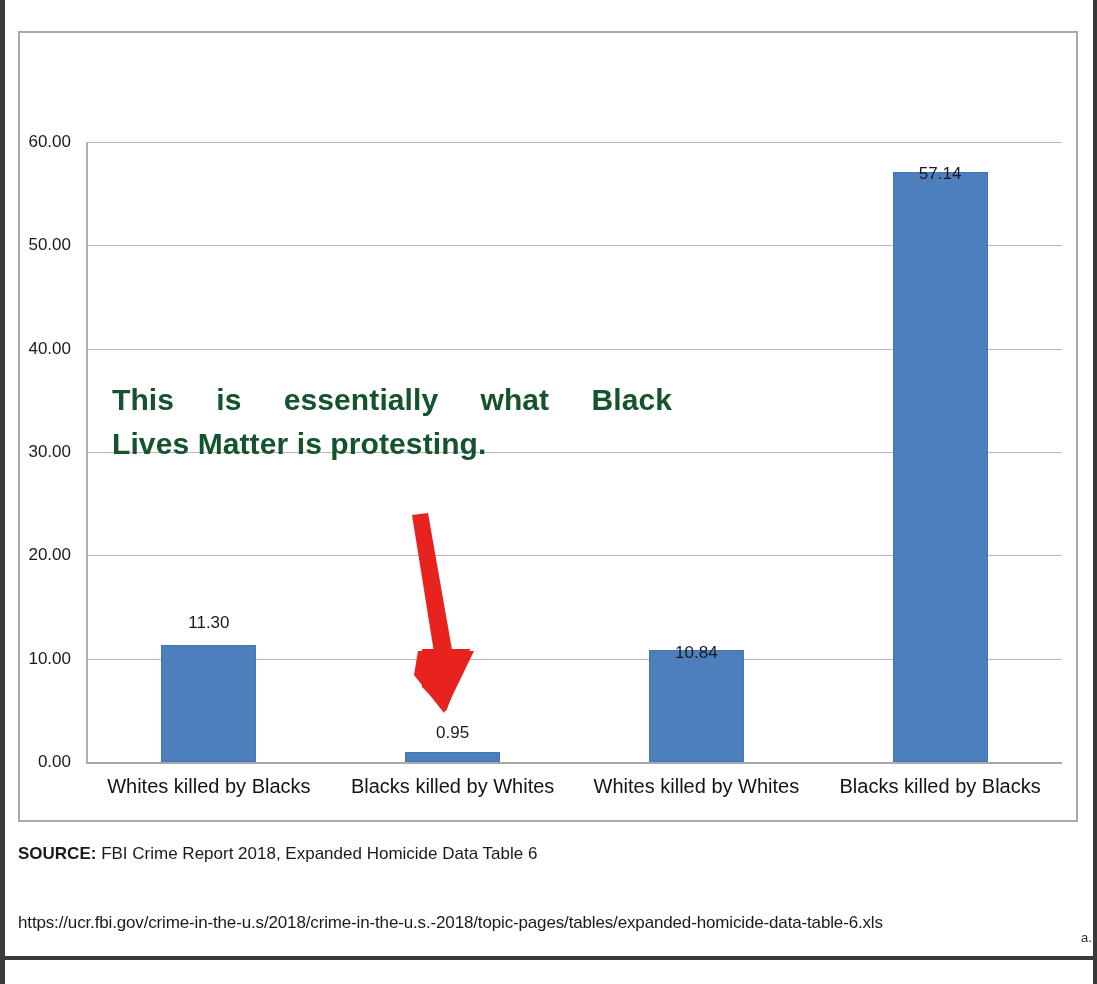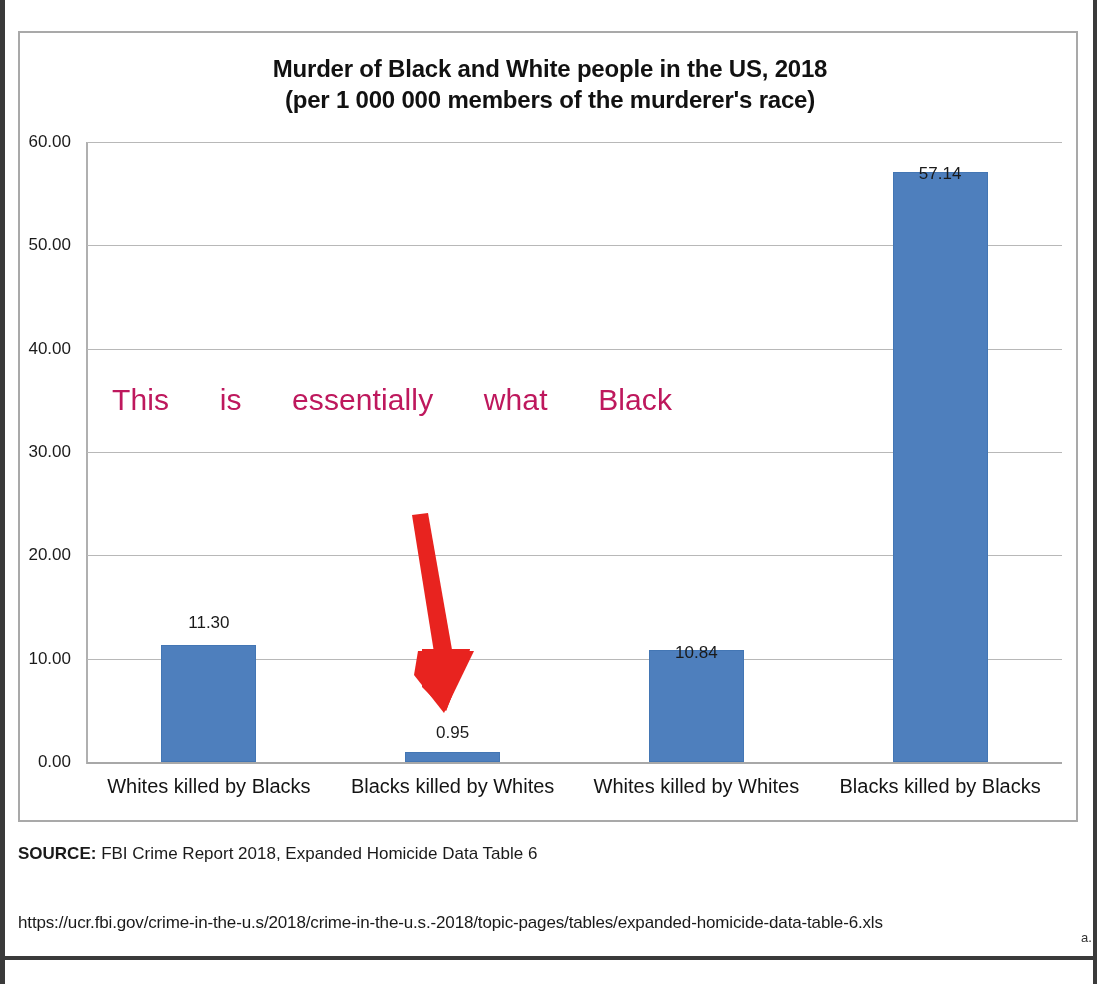--- a/index.html
+++ b/index.html
@@ -124,22 +124,22 @@
     transform: translateX(-50%);
   }
 
   
   #annotation {
     position: absolute;
     left: 92px;
     top: 345px;
     width: 560px;
     font-size: 30px;
-    font-weight: normal;
-    color: #be185d;
+    font-weight: bold;
+    color: #14532d;
     line-height: 1.45;
     letter-spacing: 0.1px;
   }
   #annotation .a-line { display: block; }
   #annotation .a-line.first {
     text-align: justify;
     text-align-last: justify;
   }
 
   #arrow-wrap {
@@ -171,24 +171,20 @@
   }
 </style>
 </head>
 <body>
 
 <div id="page-frame"></div>
 <div id="page-bottom-rule"></div>
 
 <div id="chart-card">
 
-  <div id="chart-title">
-    <span class="t-line">Murder of Black and White people in the US, 2018</span>
-    <span class="t-line">(per 1 000 000 members of the murderer's race)</span>
-  </div>
 
   <div id="axis-line-y"></div>
   <div id="ytick-labels">
       <div class="ytick-label" style="top: 729px;">0.00</div>
       <div class="ytick-label" style="top: 625.667px;">10.00</div>
       <div class="ytick-label" style="top: 522.333px;">20.00</div>
       <div class="ytick-label" style="top: 419px;">30.00</div>
       <div class="ytick-label" style="top: 315.667px;">40.00</div>
       <div class="ytick-label" style="top: 212.333px;">50.00</div>
       <div class="ytick-label" style="top: 109px;">60.00</div>
@@ -220,20 +216,21 @@
     </div>
   <div id="cat-labels">
       <div class="cat-label" style="left: 188.875px;">Whites killed by Blacks</div>
       <div class="cat-label" style="left: 432.625px;">Blacks killed by Whites</div>
       <div class="cat-label" style="left: 676.375px;">Whites killed by Whites</div>
       <div class="cat-label" style="left: 920.125px;">Blacks killed by Blacks</div>
     </div>
 
   <div id="annotation">
     <span class="a-line first">This is essentially what Black</span>
+    <span class="a-line">Lives Matter is protesting.</span>
   </div>
 
   <div id="arrow-wrap">
     <svg width="110" height="215" viewBox="0 0 110 215" xmlns="http://www.w3.org/2000/svg">
       <g>
         <polygon points="20,4 36,2 62,150 44,154" fill="#e8231f"></polygon>
         <polygon points="30,138 78,138 54,200 30,176" fill="#e8231f"></polygon>
         <polygon points="30,138 78,138 54,200" fill="#e8231f"></polygon>
         <polygon points="26,140 82,140 52,202 22,164" fill="#e8231f"></polygon>
       </g>

